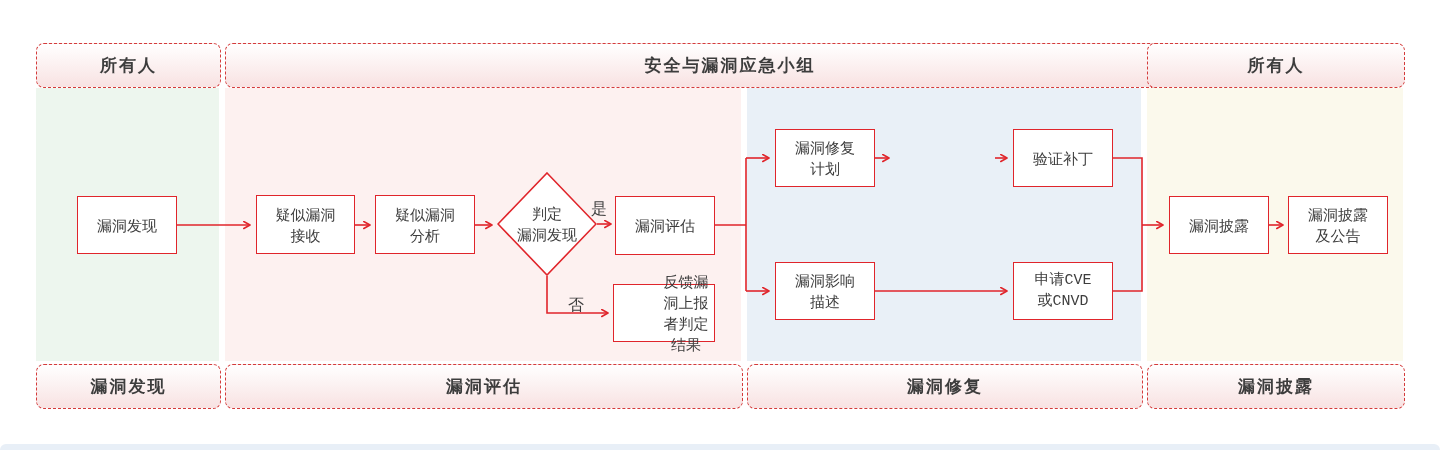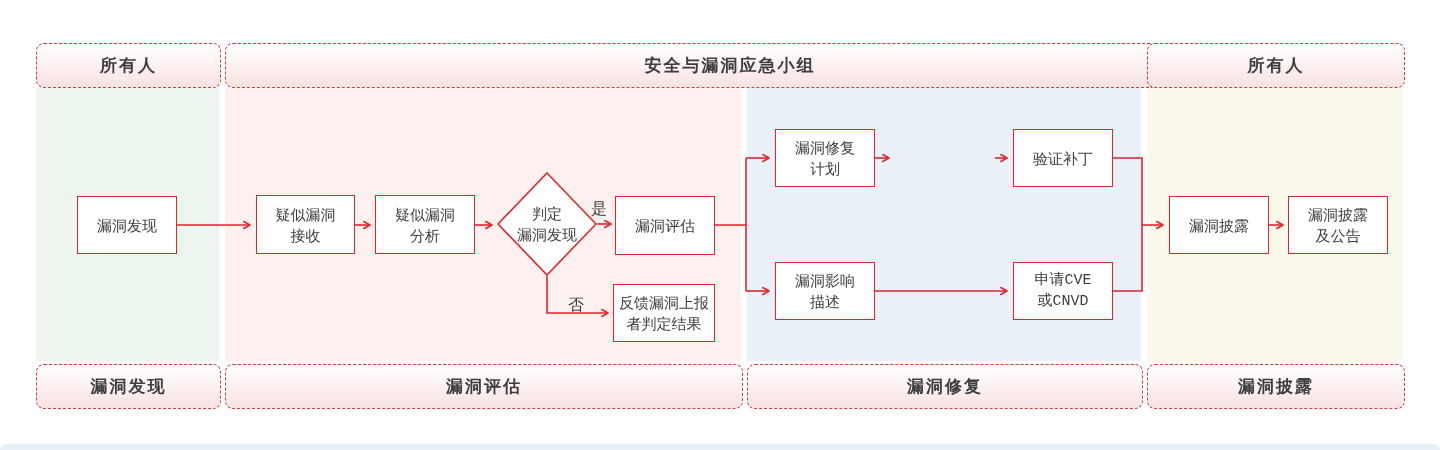--- a/index.html
+++ b/index.html
@@ -113,21 +113,21 @@
     <svg width="100" height="104" viewBox="0 0 100 104">
       <polygon points="50,1 99,52 50,103 1,52" fill="#ffffff" stroke="var(--node-border)" stroke-width="1.6"></polygon>
     </svg>
     <span class="diamond-label">判定
 漏洞发现</span>
   </div>
 
   <div class="node" style="left:615px;top:196px;width:100px;height:59px;">
       <span class="node-label">漏洞评估</span>
     </div>
-  <div class="node" style="left:613px;top:284px;width:102px;height:58px;">
+  <div class="node" style="left:613px;top:284px;width:102px;height:58px;padding-left:44px;">
       <span class="node-label">反馈漏洞上报
 者判定结果</span>
     </div>
 
   <div class="node" style="left:775px;top:129px;width:100px;height:58px;">
       <span class="node-label">漏洞修复
 计划</span>
     </div>
   <div class="node" style="left:775px;top:262px;width:100px;height:58px;">
       <span class="node-label">漏洞影响

